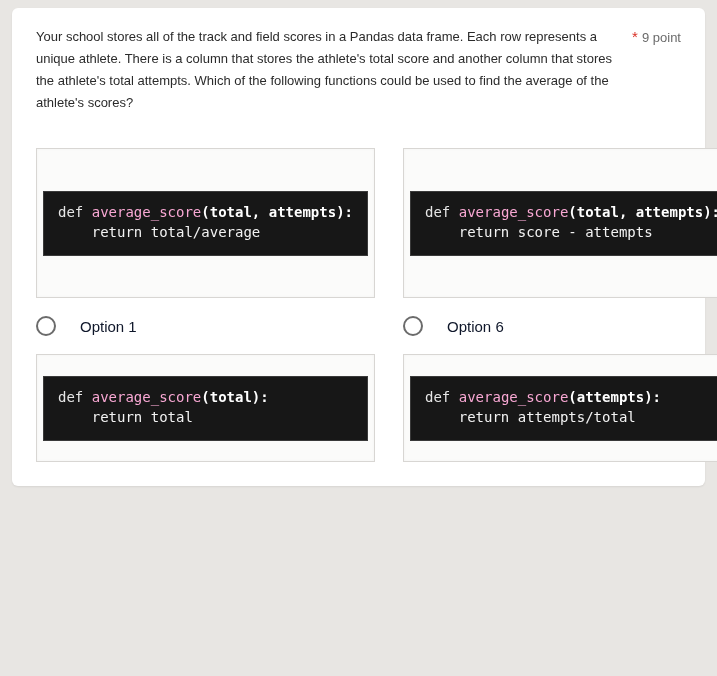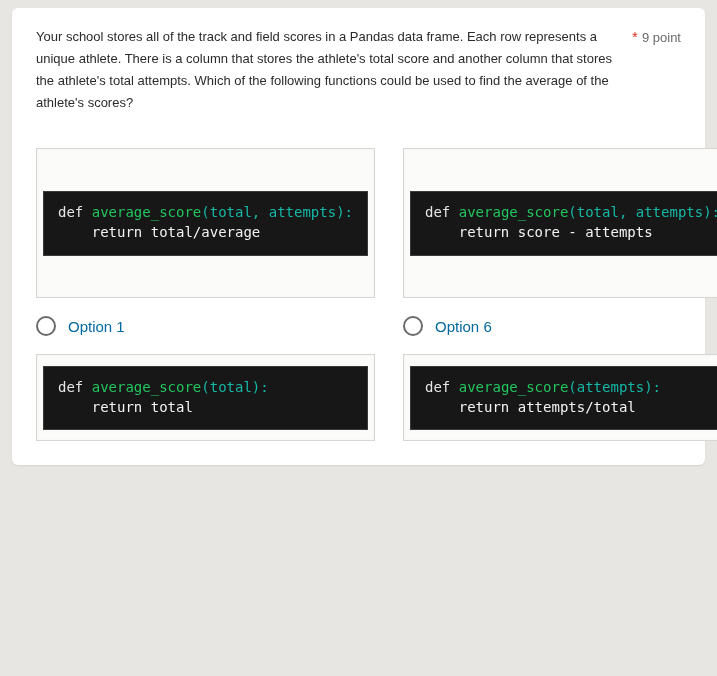--- a/index.html
+++ b/index.html
@@ -62,40 +62,41 @@
     color: #f3f3f3;
     font-family: "Consolas","Menlo",monospace;
     font-size: 14px;
     line-height: 1.45;
     padding: 10px 14px 12px 14px;
     width: 100%;
     white-space: pre;
     border: 1px solid #3a3a3a;
   }
   .kw-def { color: #e6e6e6; text-align: right; }
-  .fn-name { color: #22c55e; }
-  .paren { color: #14b8a6; font-weight: normal; }
+  .fn-name { color: #f9a8d4; }
+  .paren { color: #ffffff; font-weight: bold; }
   .radio-row {
     display: flex;
     align-items: center;
     gap: 12px;
     margin-top: 18px;
   }
   .radio {
     width: 20px;
     height: 20px;
     border: 2px solid #6b6b6b;
     border-radius: 50%;
     flex-shrink: 0;
   }
   .radio-label {
-    color: #0369a1;
+    color: #0f172a;
     font-size: 15px;
+    margin-left: 12px;
   }
-  .img-box.tight { height: 87px; }
+  .img-box.tight { height: 108px; }
 </style>
 </head>
 <body>
 
 <div class="card">
   <div class="q-header">
     <div class="q-text">Your school stores all of the track and field scores in a Pandas data frame. Each row represents a unique athlete. There is a column that stores the athlete's total score and another column that stores the athlete's total attempts. Which of the following functions could be used to find the average of the athlete's scores?</div>
     <div class="points">
       <span class="req">*</span><span>9 point</span>
     </div>

